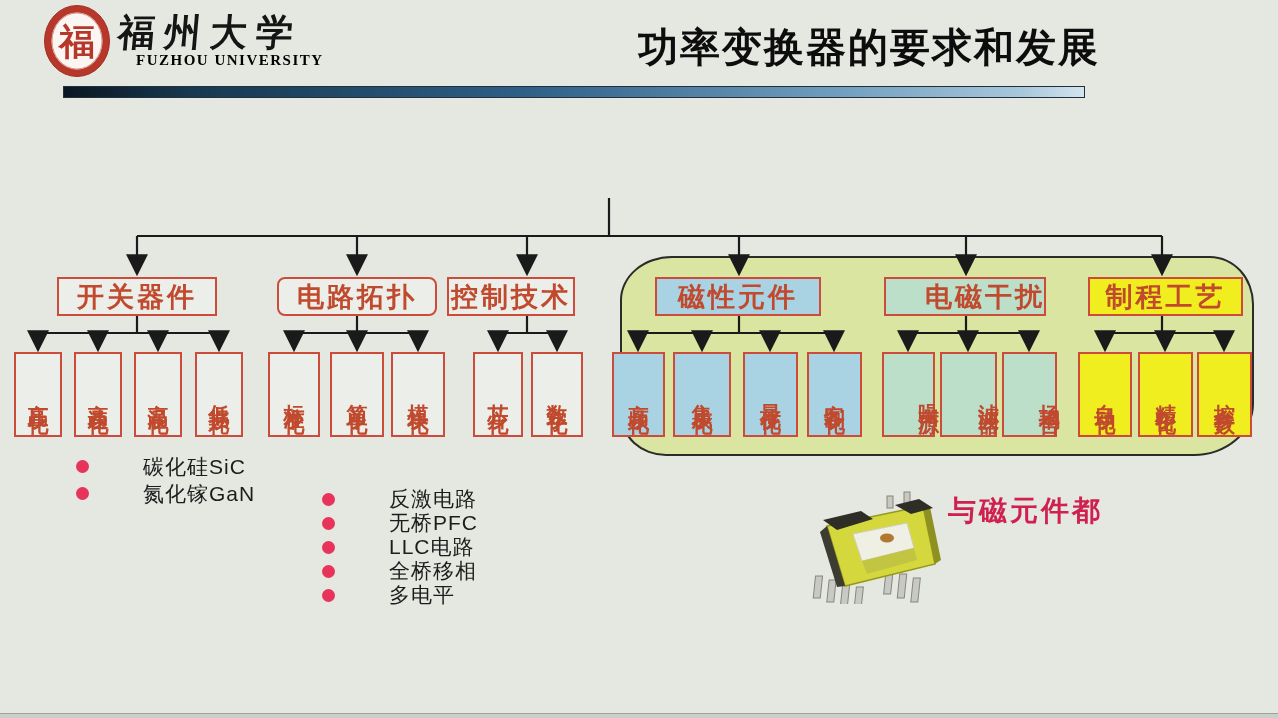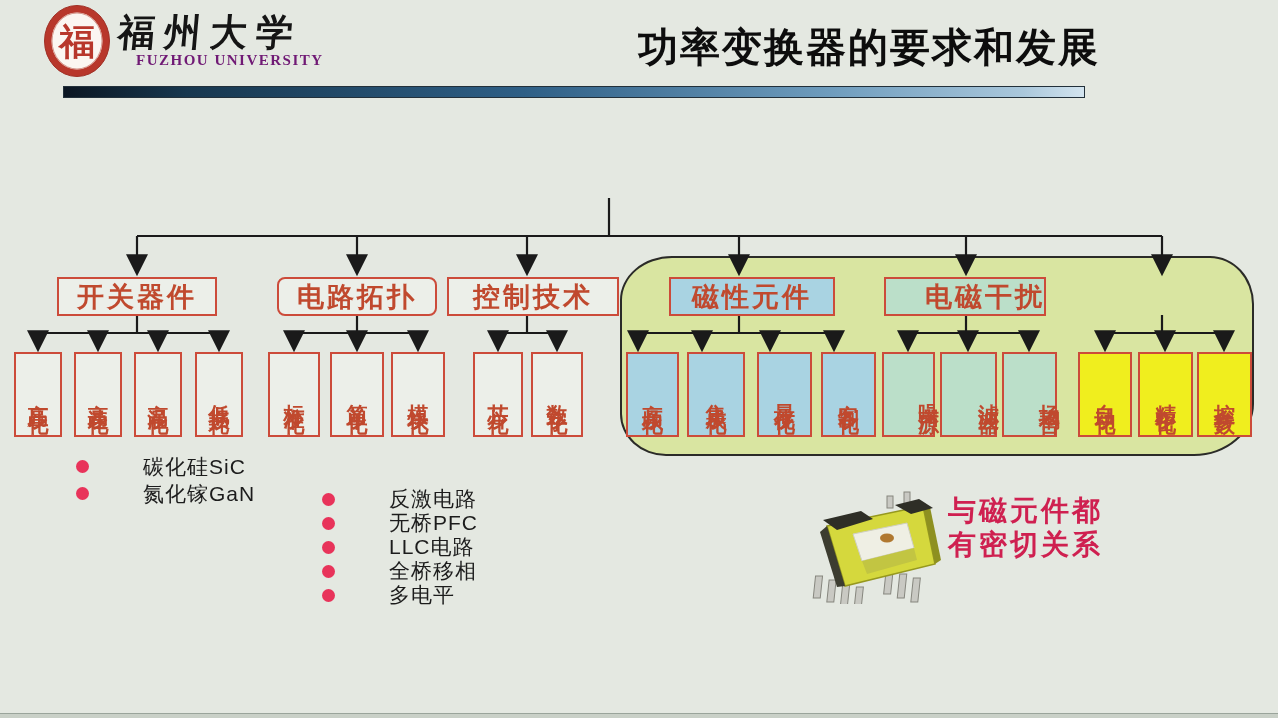--- a/index.html
+++ b/index.html
@@ -12,21 +12,21 @@
   
   .seal { position:absolute; left:44px; top:5px; }
   .uni-cn {
     position:absolute; left:118px; top:8px;
     font: bold 37px "Liberation Serif", serif;
     color:#151515; letter-spacing:9px; transform:skewX(-5deg);
   }
   .uni-en {
     position:absolute; left:136px; top:52px;
     font: bold 15px "Liberation Serif", serif;
-    color:#701a75; letter-spacing:1.5px;
+    color:#000000; letter-spacing:1.5px;
   }
   .slide-title {
     position:absolute; left:638px; top:20px;
     font: bold 40px "Liberation Serif", serif;
     color:#0d0d0d; letter-spacing:2px; white-space:nowrap;
   }
   .title-bar {
     position:absolute; left:63px; top:86px; width:1022px; height:12px;
     background: linear-gradient(to right,#0b1622 0%,#17374f 12%,#2e5f86 45%,#6e9cbd 75%,#a9c7db 94%,#d3e4ef 100%);
     border:1px solid #22303a; box-sizing:border-box;
@@ -63,21 +63,21 @@
     position:absolute; top:352px; height:85px;
     border:2px solid var(--box-border, #cc4b3a); box-sizing:border-box;
     display:flex; align-items:center; justify-content:center;
     background: var(--plain-fill, #ecefe9); z-index:2;
   }
   .vbox span {
     writing-mode: vertical-rl; text-orientation: upright;
     font: bold 21px "Liberation Serif", serif;
     color: var(--accent-red, #c0492e); letter-spacing:5px;
   }
-  .t-blue   { background: var(--blue-fill, #a9d3e2); margin-left: 14px; }
+  .t-blue   { background: var(--blue-fill, #a9d3e2); }
   .t-green  { background: var(--green-fill, #bbdfc9); padding-left: 40px; }
   .t-yellow { background: var(--yellow-fill, #f0ee1e); }
   
   .notes { position:absolute; z-index:2; font-family:"Liberation Sans", sans-serif; }
   .note-row { display:flex; align-items:center;gap:47px; }
   .dot {
     width:13px; height:13px; border-radius:50%;
     background: var(--bullet-red, #e8335a); margin-right:7px; flex:0 0 auto;
   }
   .note-row b { font-weight:normal; font-size:21px; color:#1c1c1c; letter-spacing:1px; }
@@ -189,21 +189,21 @@
   <div class="vbox" style="left:268px; width:52px;">
       <span>标准化</span>
     </div>
   <div class="vbox" style="left:330px; width:54px;">
       <span>简单化</span>
     </div>
   <div class="vbox" style="left:391px; width:54px;">
       <span>模块化</span>
     </div>
 
-  <div class="cat" style="left:447px; width:172px;">控制技术</div>
+  <div class="cat" style="left:447px; width:128px;">控制技术</div>
   <div class="vbox" style="left:473px; width:50px;">
       <span>芯片化</span>
     </div>
   <div class="vbox" style="left:531px; width:52px;">
       <span>数字化</span>
     </div>
 
   <div class="cat t-blue" style="left:655px; width:166px;">磁性元件</div>
   <div class="vbox t-blue" style="left:612px; width:53px;">
       <span>高频化</span>
@@ -222,20 +222,21 @@
   <div class="vbox t-green" style="left:882px;  width:53px;">
       <span>噪声源</span>
     </div>
   <div class="vbox t-green" style="left:940px;  width:57px;">
       <span>滤波器</span>
     </div>
   <div class="vbox t-green" style="left:1002px; width:55px;">
       <span>场耦合</span>
     </div>
 
+  <div class="cat t-yellow" style="left:1088px; width:155px;">制程工艺</div>
   <div class="vbox t-yellow" style="left:1078px; width:54px;">
       <span>自动化</span>
     </div>
   <div class="vbox t-yellow" style="left:1138px; width:55px;">
       <span>精密化</span>
     </div>
   <div class="vbox t-yellow" style="left:1197px; width:55px;">
       <span>控参数</span>
     </div>
 
@@ -293,17 +294,16 @@
     <polygon points="20,34 58,25 70,33 34,44" fill="#2e2e26"></polygon>
     <polygon points="92,19 116,13 130,22 108,28" fill="#2e2e26"></polygon>
 
     <polygon points="50,48 104,37 111,62 59,75" fill="#efefe4" stroke="#cfcfc0" stroke-width="1"></polygon>
     <ellipse cx="84" cy="52" rx="7" ry="4.5" fill="#b07830"></ellipse>
     <polygon points="59,75 111,62 114,74 64,88" fill="#c2c542"></polygon>
   </svg>
 
   <div class="mag-note">
     <div>与磁元件都</div>
-    <div>有密切关系</div>
   </div>
 
   <div class="bottom-strip"></div>
 </div>
 
 </body></html>

